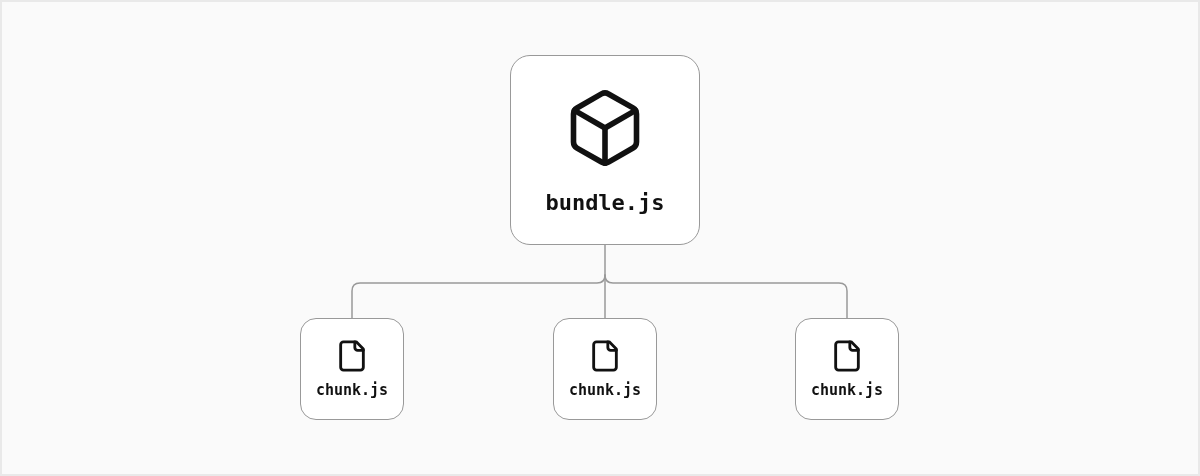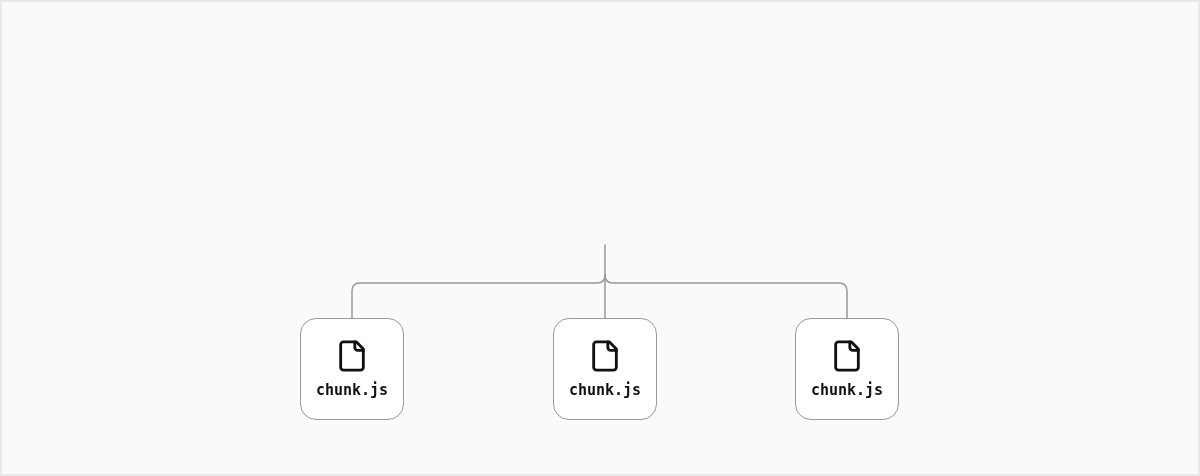--- a/index.html
+++ b/index.html
@@ -80,20 +80,30 @@
 <body>
 
 <div class="frame">
 
   <svg class="connectors" width="1196" height="472" viewBox="0 0 1196 472" aria-hidden="true">
     <path d="M603 243 L603 316"></path>
     <path d="M350 316 L350 289 Q350 281 358 281 L595 281 Q603 281 603 273"></path>
     <path d="M845 316 L845 289 Q845 281 837 281 L611 281 Q603 281 603 273"></path>
   </svg>
 
+  <div class="node node-root">
+    <span class="icon">
+      <svg width="84" height="84" viewBox="0 0 24 24" fill="none" stroke="currentColor" stroke-width="1.6" stroke-linecap="round" stroke-linejoin="round">
+        <path d="M21 16V8a2 2 0 0 0-1-1.73l-7-4a2 2 0 0 0-2 0l-7 4A2 2 0 0 0 3 8v8a2 2 0 0 0 1 1.73l7 4a2 2 0 0 0 2 0l7-4A2 2 0 0 0 21 16z"></path>
+        <polyline points="3.27 6.96 12 12.01 20.73 6.96"></polyline>
+        <line x1="12" y1="22.08" x2="12" y2="12"></line>
+      </svg>
+    </span>
+    <span class="label">bundle.js</span>
+  </div>
 
   <div class="node node-chunk node-chunk-1">
     <span class="icon">
       <svg width="34" height="34" viewBox="0 0 24 24" fill="none" stroke="currentColor" stroke-width="2" stroke-linecap="round" stroke-linejoin="round">
         <path d="M15 2H6a2 2 0 0 0-2 2v16a2 2 0 0 0 2 2h12a2 2 0 0 0 2-2V7z"></path>
         <path d="M14 2v4a2 2 0 0 0 2 2h4"></path>
       </svg>
     </span>
     <span class="label">chunk.js</span>
   </div>

